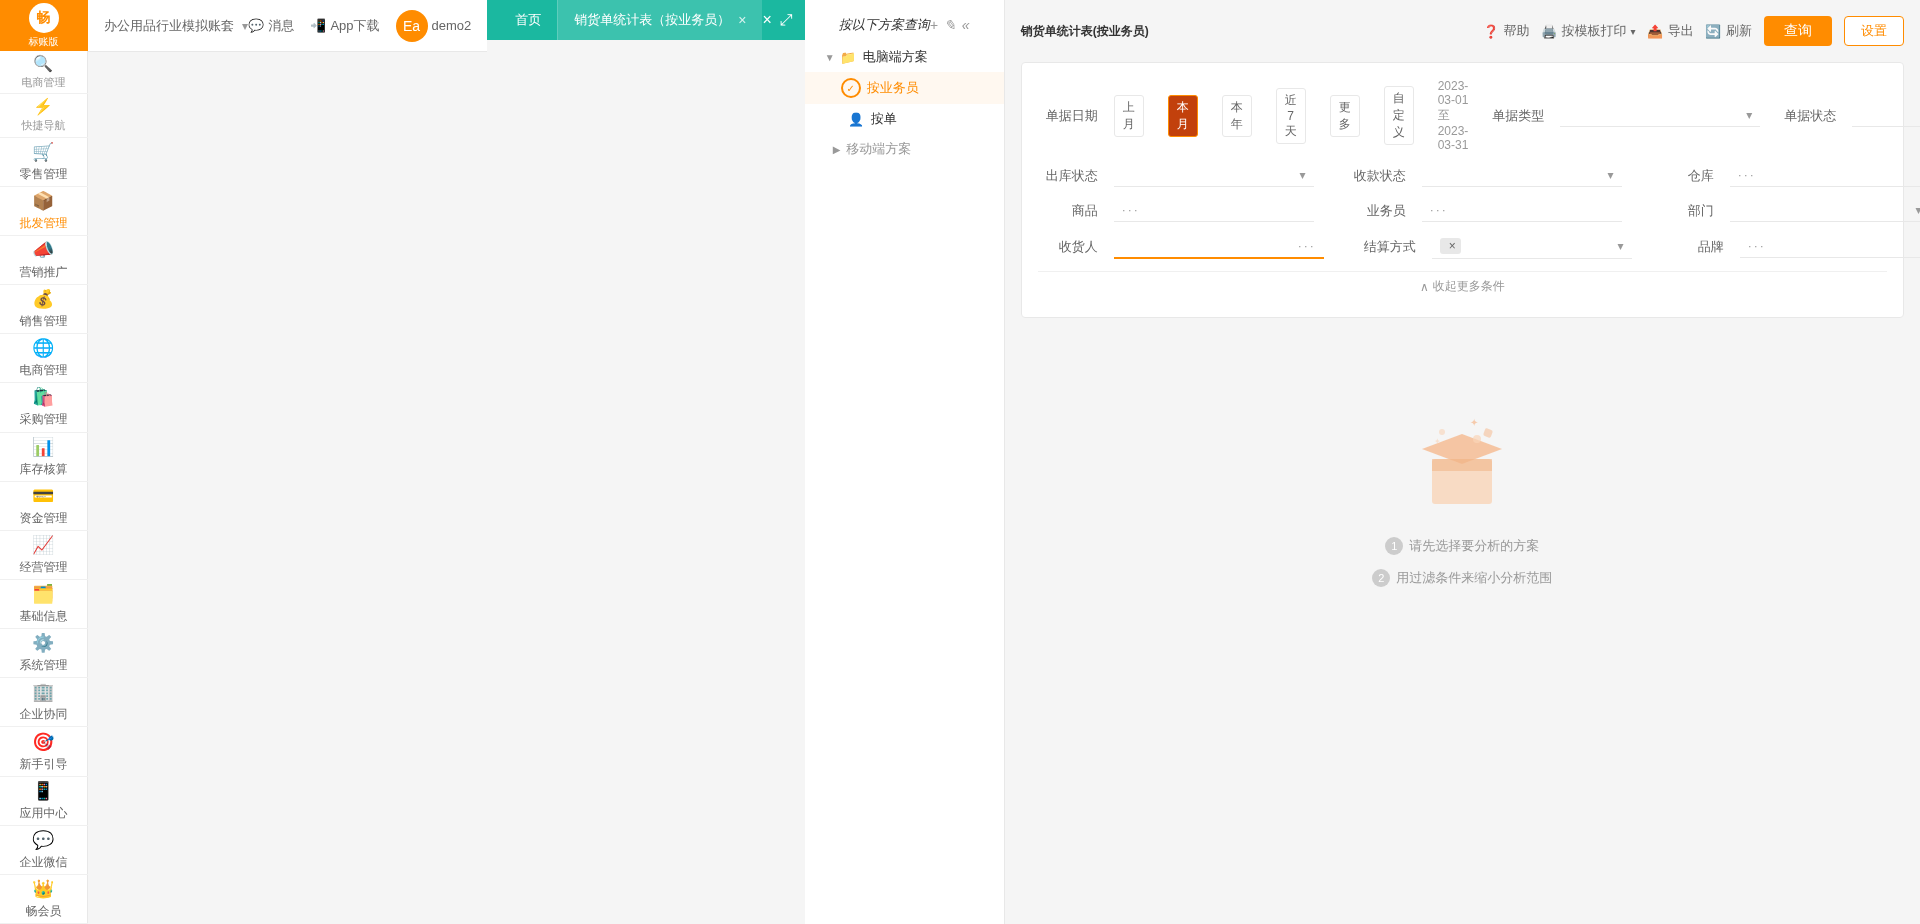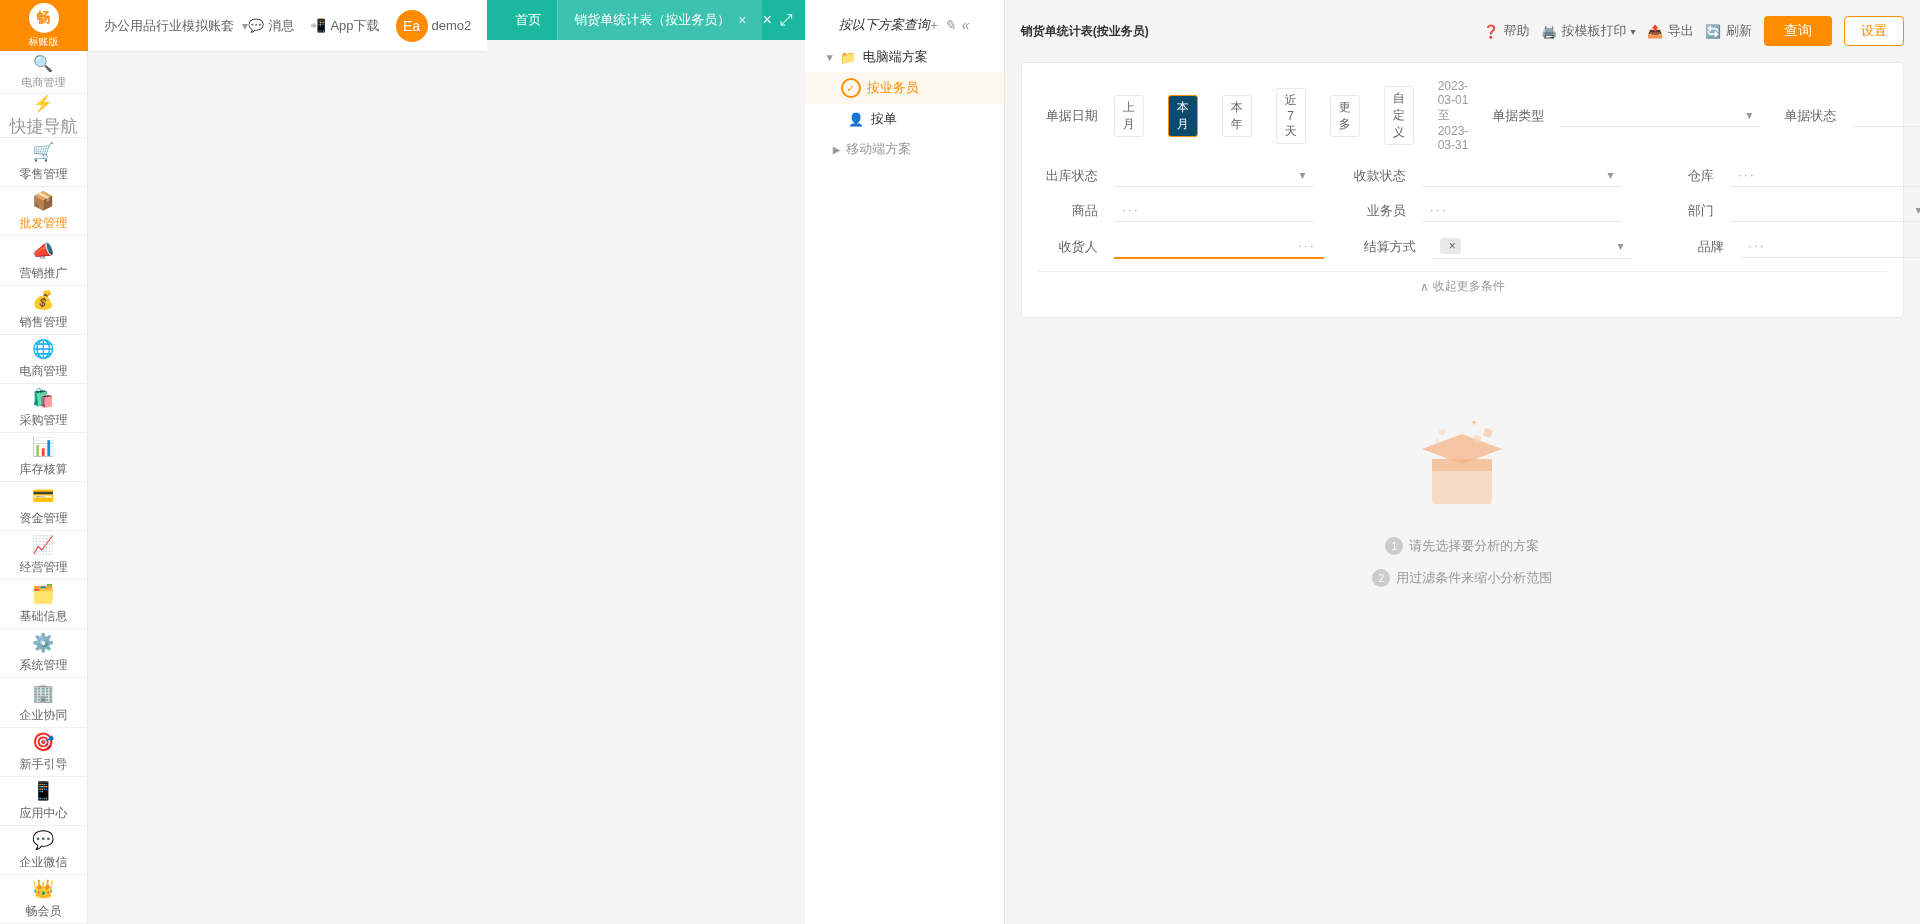--- a/index.html
+++ b/index.html
@@ -64,21 +64,21 @@
     .query-btn { background: #ff8c00; color: #fff; border: none; padding: 6px 20px; border-radius: 4px; cursor: pointer; font-size: 14px; }
     .settings-btn { background: #fff; color: #ff8c00; border: 1px solid #ff8c00; padding: 5px 16px; border-radius: 4px; cursor: pointer; font-size: 13px; }
 
     
     .filter-section { background: #fff; border: 1px solid #e8e8e8; border-radius: 4px; padding: 16px; margin-bottom: 16px; }
     .filter-row { display: flex; align-items: center; gap: 16px; margin-bottom: 12px; }
     .filter-row:last-child { margin-bottom: 0; }
     .filter-label { color: #666; font-size: 13px; min-width: 60px; text-align: right; white-space: nowrap; font-family: Liberation Serif, serif; }
     .filter-date-group { display: flex; align-items: center; gap: 24px; flex: 1; }
     .date-btn { padding: 3px 8px; border-radius: 3px; border: 1px solid #e8e8e8; background: #fff; color: #666; font-size: 12px; cursor: pointer; }
-    .date-btn.active { background: #0c4a6e; color: #fff; border-color: #ff8c00; }
+    .date-btn.active { background: #c2410c; color: #fff; border-color: #ff8c00; }
     .date-range { font-size: 12px; color: #999; }
     .filter-select { flex: 1; border: none; border-bottom: 1px solid #e8e8e8; padding: 4px 8px; font-size: 13px; color: #333; display: flex; align-items: center; justify-content: space-between; cursor: pointer; min-width: 160px; position: relative; }
     .filter-select .placeholder { color: #ccc; }
     .filter-select .arrow { color: #999; font-size: 12px; }
     .filter-select .dots { color: #999; font-size: 12px; letter-spacing: 2px; }
     .filter-input { flex: 1; border: none; border-bottom: 2px solid #ff8c00; padding: 4px 8px; font-size: 13px; color: #333; outline: none; min-width: 160px; }
     .collapse-btn { display: flex; align-items: center; justify-content: center; gap: 4px; color: #999; font-size: 12px; cursor: pointer; padding: 6px; width: 100%; }
 
     
     .empty-state { display: flex; flex-direction: column; align-items: center; justify-content: center; padding: 80px 0; }
@@ -96,21 +96,21 @@
       <span>畅</span>
     </div>
     <div class="logo-text">标账版</div>
   </div>
   <div class="sidebar-search">
     <span style="font-size:16px; color:#999;">🔍</span>
     <span style="font-size:11px; color:#999;">电商管理</span>
   </div>
   <div class="sidebar-nav">
     <span style="font-size:16px; color:#999;">⚡</span>
-    <span style="font-size:17px; color:#999;">快捷导航</span>
+    <span style="font-size:11px; color:#999;">快捷导航</span>
   </div>
   <div class="sidebar-item">
     <span class="icon">🛒</span>
     <span>零售管理</span>
   </div>
   <div class="sidebar-item active">
     <span class="icon">📦</span>
     <span>批发管理</span>
   </div>
   <div class="sidebar-item">

